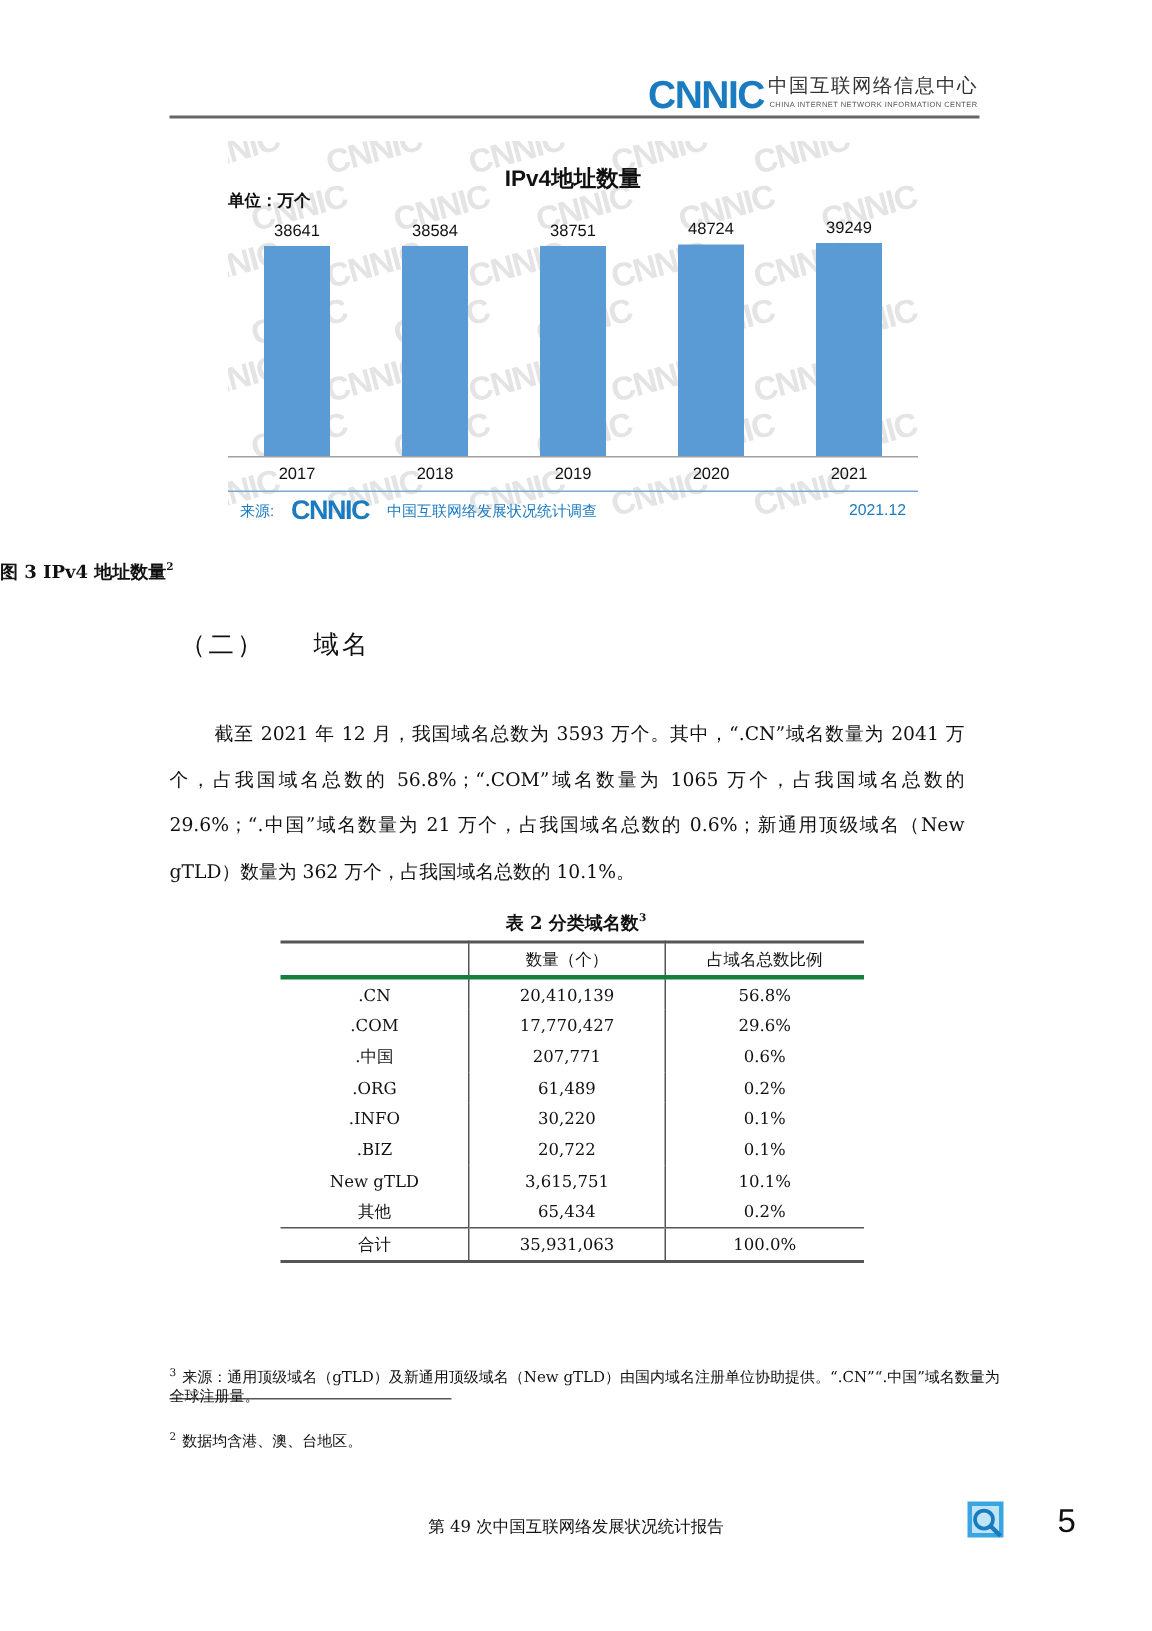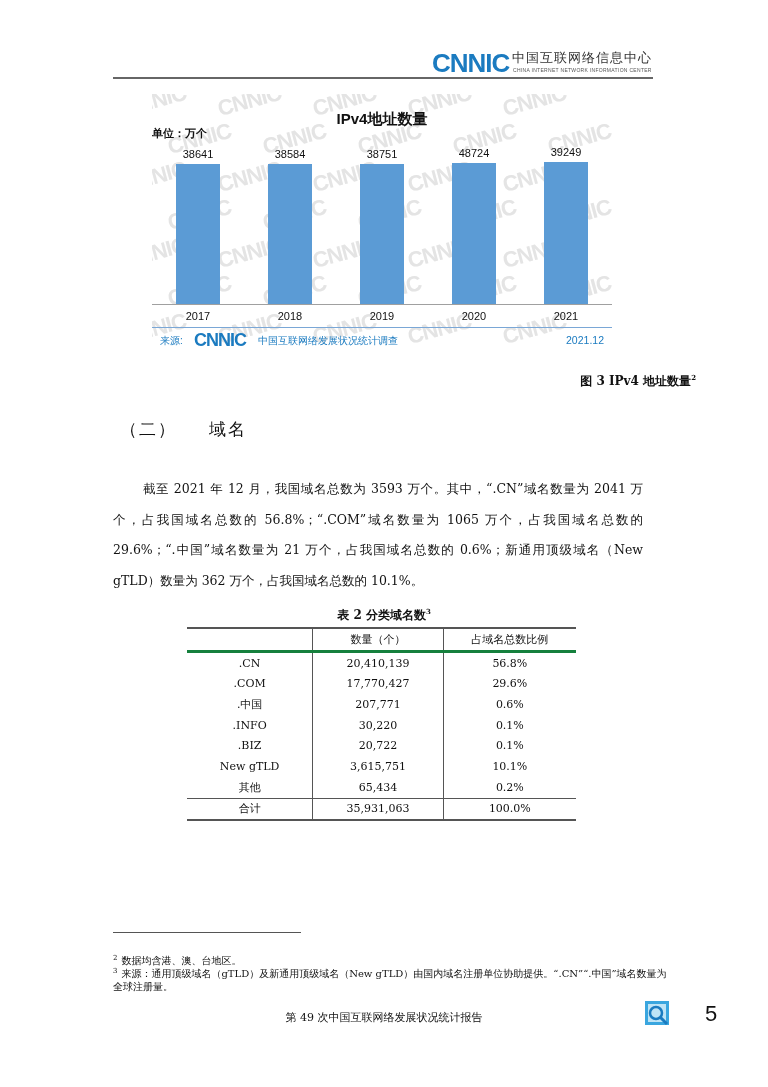--- a/index.html
+++ b/index.html
@@ -24,21 +24,21 @@
   .bar { position:absolute; background:#5b9bd5; width:44px; }
   .bar-label { position:absolute; width:60px; text-align:center; font-family:"Liberation Sans",sans-serif; font-size:11px; color:#111; }
   .x-axis { left:0; top:210px; width:460px; height:1px; background:#a0a0a0; }
   .x-tick { position:absolute; width:60px; text-align:center; font-family:"Liberation Sans",sans-serif; font-size:11px; color:#111; top:216px; }
   .src-line { left:0; top:233px; width:460px; height:1px; background:#7aa7d6; }
   .src-label { left:8px; top:240px; font-family:"Liberation Sans",sans-serif; font-size:10px; color:#1b7bc0; }
   .src-logo { left:42px; top:236px; font-family:"Liberation Sans",sans-serif; font-weight:bold; font-size:18px; color:#1b7bc0; letter-spacing:-1px; }
   .src-text { left:106px; top:240px; font-family:"Liberation Sans",sans-serif; font-size:10px; color:#1b7bc0; }
   .src-date { right:8px; top:240px; font-family:"Liberation Sans",sans-serif; font-size:10.5px; color:#1b7bc0; }
 
-  .caption { left:0; width:696px; top:373px; text-align:right; font-size:12px; font-weight:bold; }
+  .caption { left:0; width:696px; top:373px; text-align:left; font-size:12px; font-weight:bold; }
   .caption sup { font-size:7px; }
 
   .sec-head { left:120px; top:418px; font-size:17px; letter-spacing:2px; }
   .sec-head .t { margin-left:32px; }
 
   .para { left:113px; top:474px; width:530px; font-size:12.5px; line-height:30.5px; text-indent:30px; text-align:justify; }
 
   .tbl-caption { left:0; width:768px; top:607px; text-align:center; font-size:12px; font-weight:bold; }
   .tbl-caption sup { font-size:7px; }
 
@@ -159,20 +159,25 @@
         <td class="c1">.COM</td>
         <td class="c2">17,770,427</td>
         <td class="c3">29.6%</td>
       </tr>
     <tr>
         <td class="c1">.中国</td>
         <td class="c2">207,771</td>
         <td class="c3">0.6%</td>
       </tr>
     <tr>
+        <td class="c1">.ORG</td>
+        <td class="c2">61,489</td>
+        <td class="c3">0.2%</td>
+      </tr>
+    <tr>
         <td class="c1">.INFO</td>
         <td class="c2">30,220</td>
         <td class="c3">0.1%</td>
       </tr>
     <tr>
         <td class="c1">.BIZ</td>
         <td class="c2">20,722</td>
         <td class="c3">0.1%</td>
       </tr>
     <tr>
@@ -188,21 +193,21 @@
     <tr class="total">
         <td class="c1">合计</td>
         <td class="c2">35,931,063</td>
         <td class="c3">100.0%</td>
       </tr>
   </tbody>
 </table>
 
 <div class="abs fn-rule"></div>
 <div class="abs fn" style="top:952px"><sup>2</sup><span>数据均含港、澳、台地区。</span></div>
-<div class="abs fn" style="top:965px"><sup>3</sup><span>来源：通用顶级域名（gTLD）及新通用顶级域名（New gTLD）由国内域名注册单位协助提供。“.CN”“.中国”域名数量为全球注册量。</span></div>
+<div class="abs fn" style="top:909px"><sup>3</sup><span>来源：通用顶级域名（gTLD）及新通用顶级域名（New gTLD）由国内域名注册单位协助提供。“.CN”“.中国”域名数量为全球注册量。</span></div>
 
 <div class="abs footer">第 49 次中国互联网络发展状况统计报告</div>
 <div class="abs ficon">
   <svg width="30" height="30" viewBox="0 0 30 30">
     <rect x="2" y="2" width="24" height="24" fill="#3aa6df"></rect>
     <rect x="5" y="5" width="18" height="18" fill="#bfe4f6"></rect>
     <circle cx="13" cy="14" r="6" fill="none" stroke="#1b7bc0" stroke-width="2.5"></circle>
     <line x1="17" y1="18" x2="24" y2="25" stroke="#1b7bc0" stroke-width="3"></line>
   </svg>
 </div>

